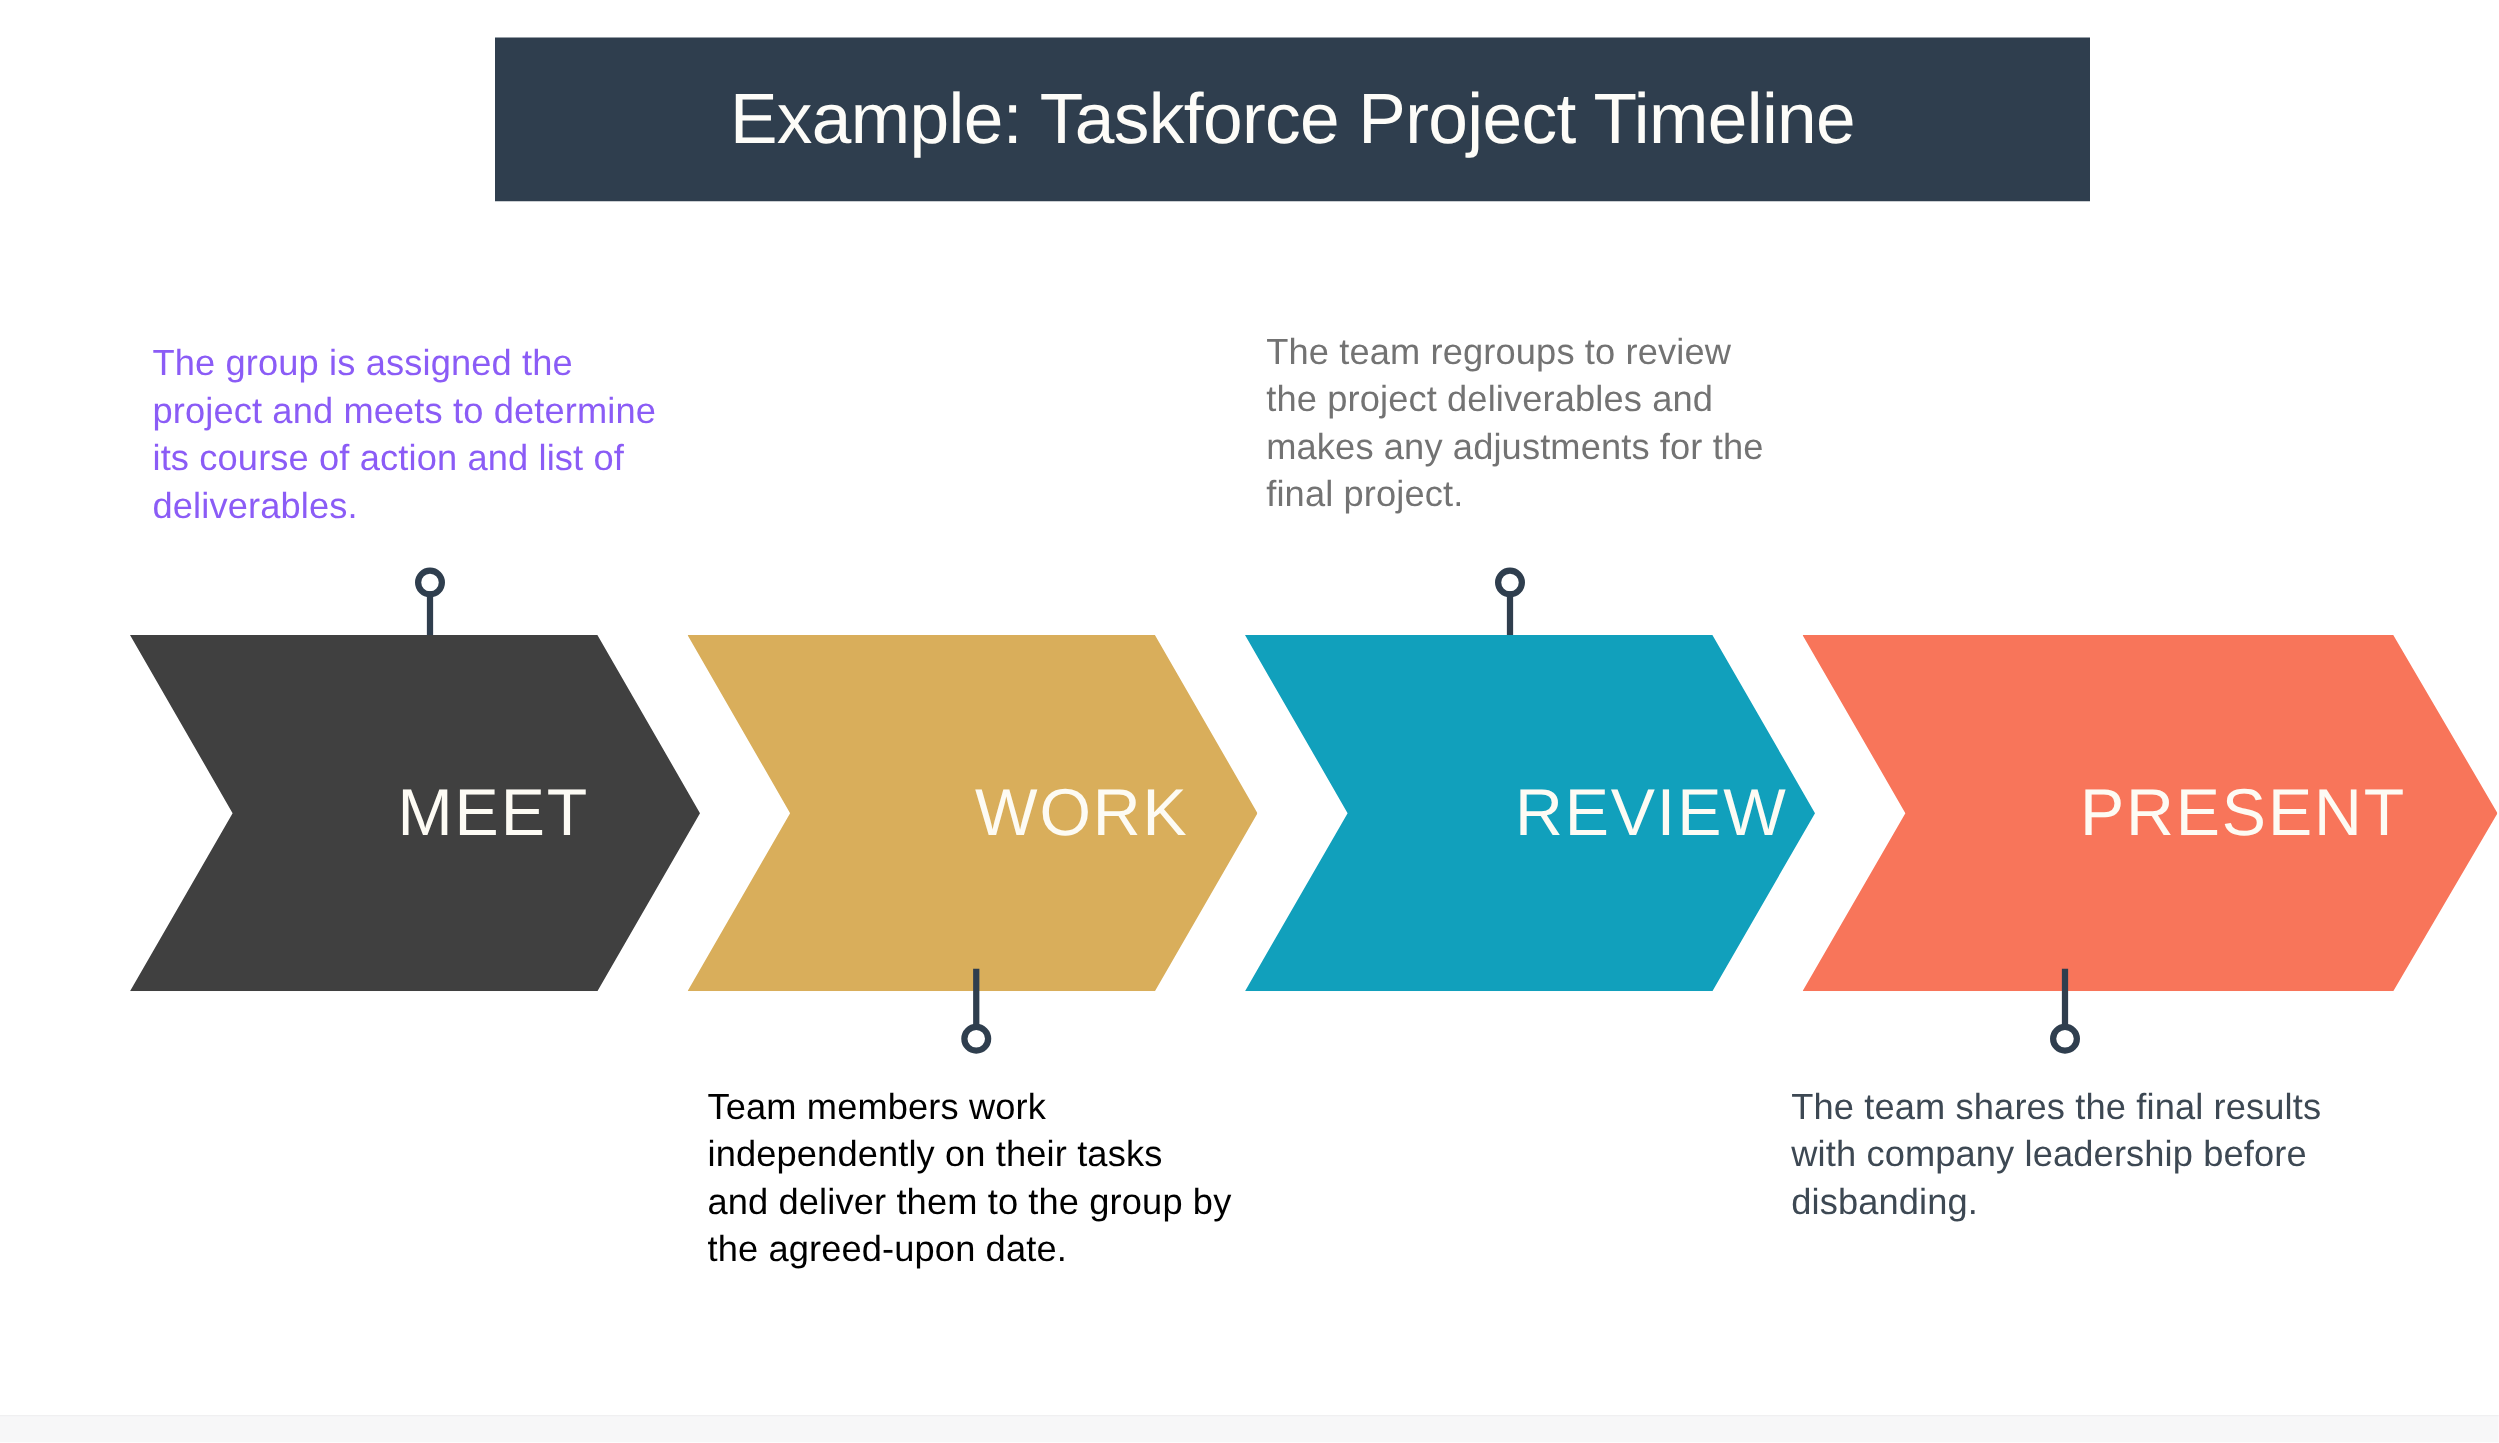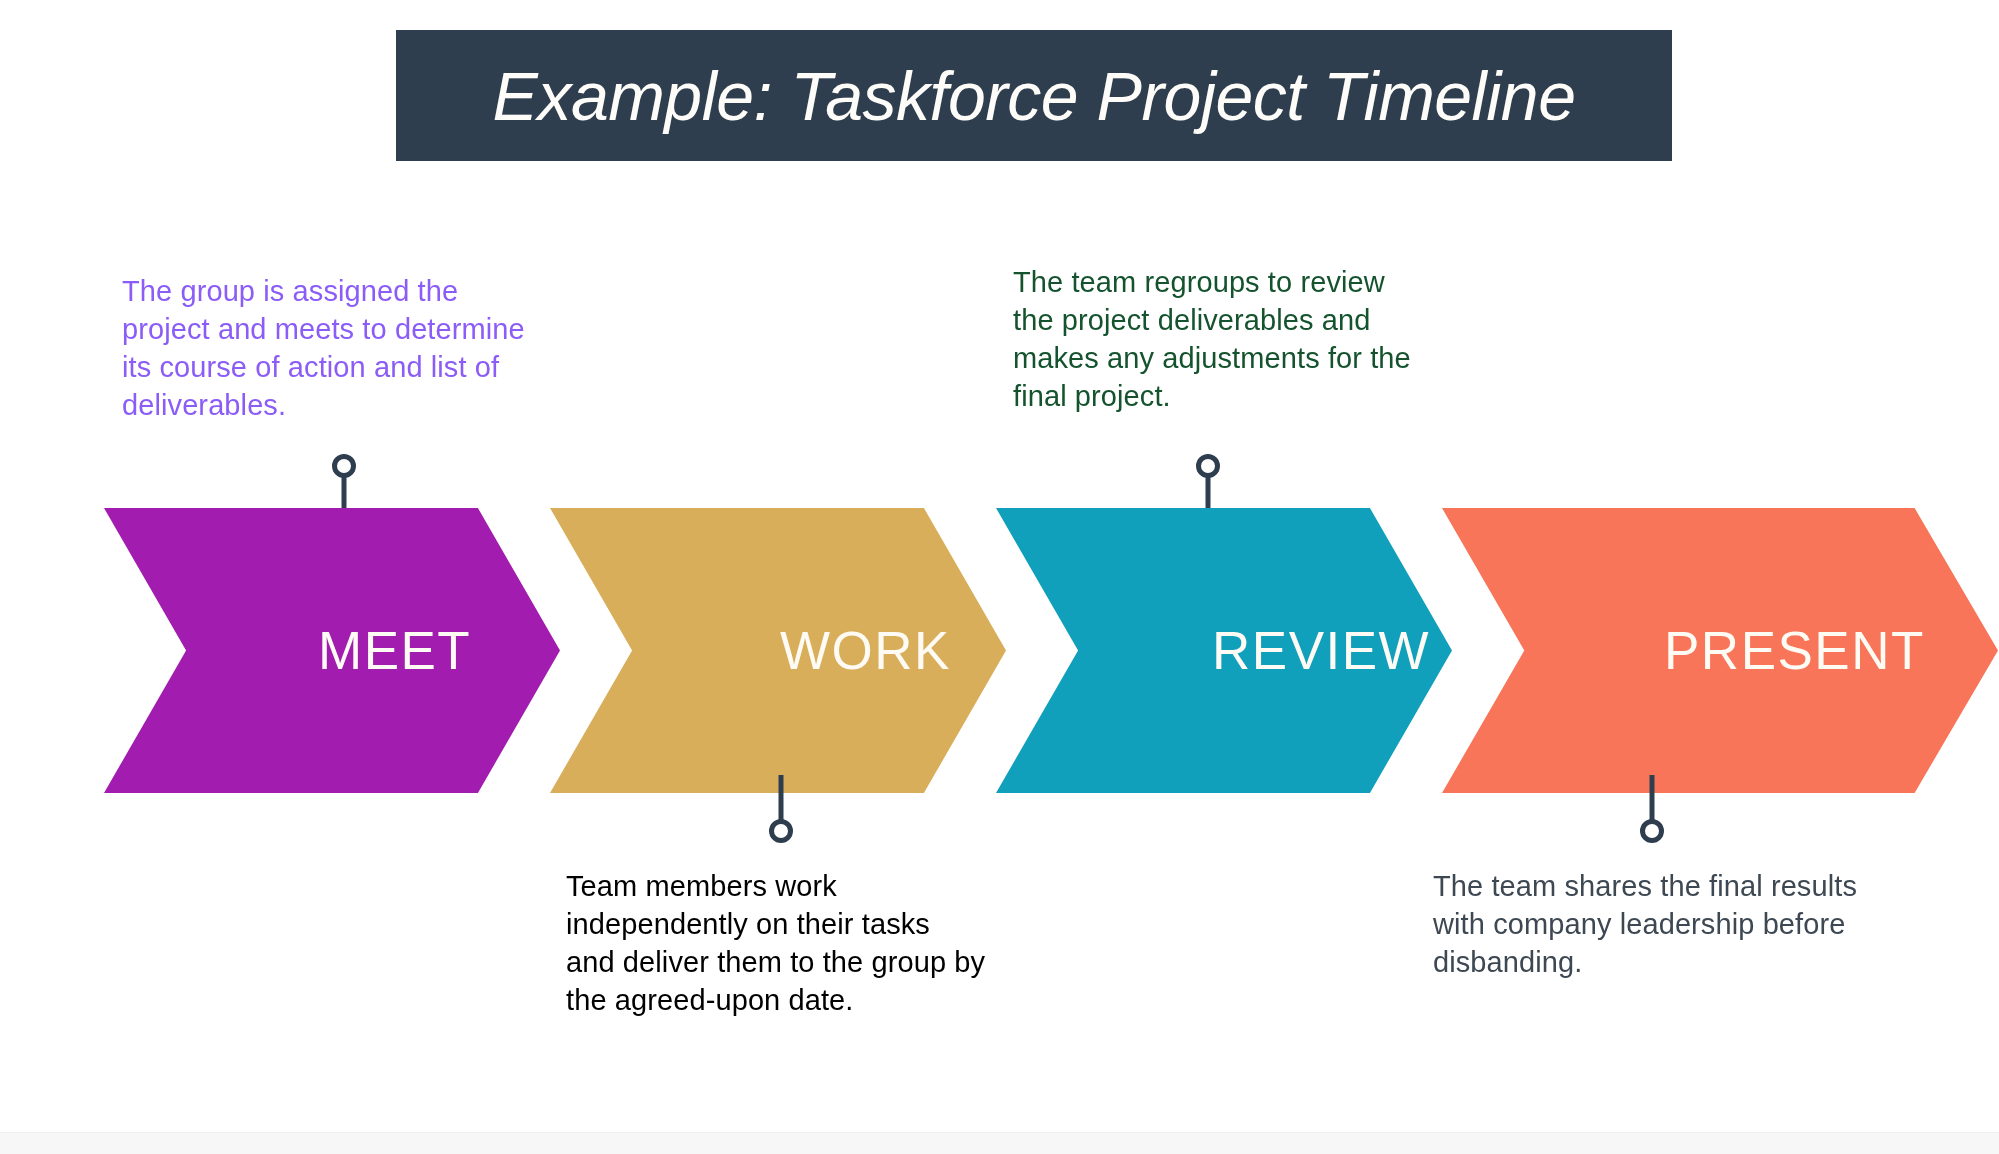--- a/index.html
+++ b/index.html
@@ -29,23 +29,22 @@
     width: 1276px;
     height: 131px;
     background: #2F3E4E;
     display: flex;
     align-items: center;
     justify-content: center;
     box-sizing: border-box;
   }
   .title-banner .title-text {
     font-family: "Liberation Sans", sans-serif;
-    font-style: italic;
     font-weight: 400;
-    font-size: 68px;
+    font-size: 57px;
     line-height: 1;
     color: #FDFCF8;
     letter-spacing: -0.5px;
     white-space: nowrap;
   }
 
   
   .chevron-band {
     position: absolute;
     left: 0;
@@ -180,37 +179,37 @@
 <div class="slide">
 
   <div class="title-banner" style="background: rgb(47, 62, 78);">
     <span class="title-text" style="color: rgb(253, 252, 248);">Example: Taskforce Project Timeline</span>
   </div>
 
   <div class="callout callout-meet" style="color: #8b5cf6;">
     <p>The group is assigned the project and meets to determine its course of action and list of deliverables.</p>
   </div>
 
-  <div class="callout callout-review" style="color: #14532d;">
+  <div class="callout callout-review" style="color: #737373;">
     <p>The team regroups to review the project deliverables and makes any adjustments for the final project.</p>
   </div>
 
   <div class="connector top conn-meet">
     <span class="ring" style="border-color: rgb(47, 62, 78);"></span>
     <span class="stem" style="background: rgb(47, 62, 78);"></span>
   </div>
 
   <div class="connector top conn-review">
     <span class="ring" style="border-color: rgb(47, 62, 78);"></span>
     <span class="stem" style="background: rgb(47, 62, 78);"></span>
   </div>
 
   <div class="chevron-band">
 
-    <div class="chevron chev-0" style="background: #a21caf;">
+    <div class="chevron chev-0" style="background: #404040;">
       <span class="step-label">MEET</span>
     </div>
 
     <div class="chevron chev-1" style="background: rgb(217, 174, 91);">
       <span class="step-label">WORK</span>
     </div>
 
     <div class="chevron chev-2" style="background: rgb(17, 160, 188);">
       <span class="step-label">REVIEW</span>
     </div>

